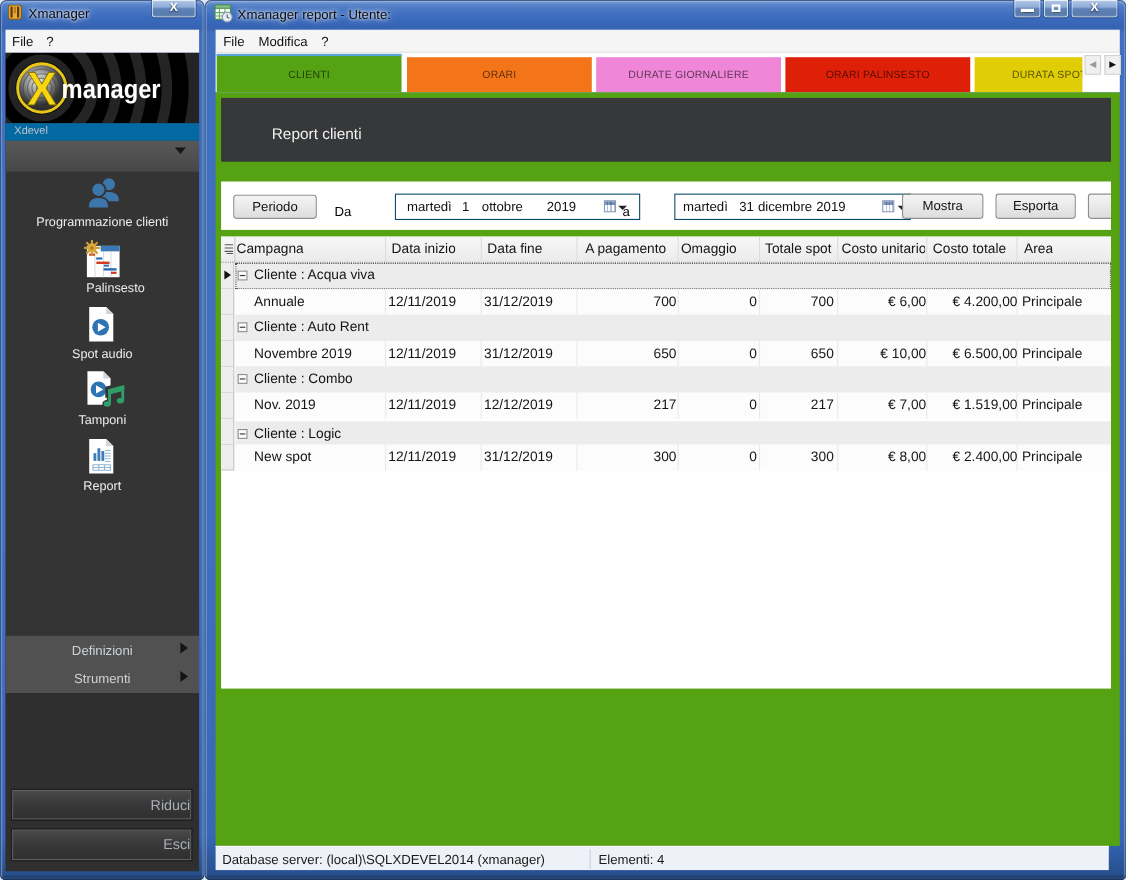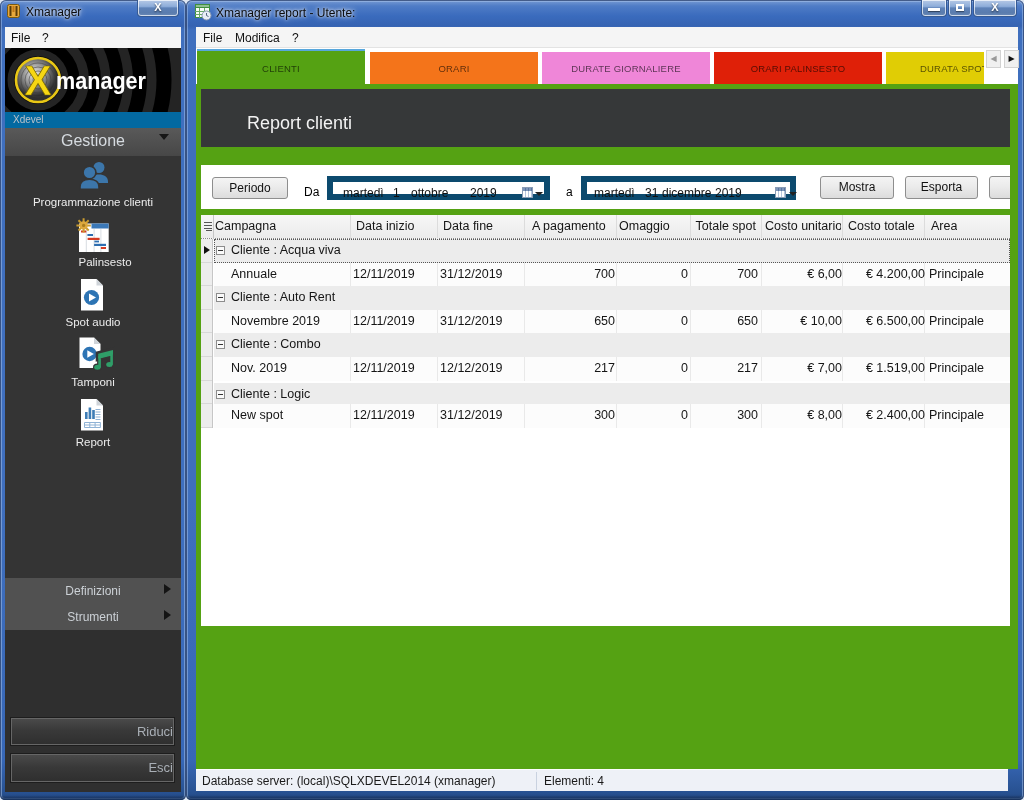--- a/index.html
+++ b/index.html
@@ -21,21 +21,21 @@
 #mw-menubar span { position:absolute; top:4px; }
 #mw-tabrow { left:10px; top:48px; width:822px; height:36px; background:#ffffff; }
 #mw-tabstrip { position:absolute; left:0; top:0; width:788px; height:36px; overflow:hidden; }
 .tab { position:absolute; top:4px; height:32px; width:168px; font-size:9.5px; text-align:center;
   line-height:34px; color:rgba(0,0,0,.62); letter-spacing:.2px; }
 .tab.sel { top:1px; height:35px; border-top:2px solid #58a7dc; line-height:35px; }
 .tscroll { position:absolute; top:2px; width:15px; height:18px; background:#f0f0f0; border:1px solid #d2d2d2;
   text-align:center; font-size:8px; line-height:16px; }
 
 #greenframe { left:10px; top:84px; width:822px; height:685px; background:#55a213; }
-#reporthead { left:5px; top:5px; width:809px; height:58px; background:#363839; color:#f2f2f2; font-size:18px; }
+#reporthead { left:5px; top:5px; width:809px; height:58px; background:#363839; color:#f2f2f2; font-size:14px; }
 #reporthead span { position:absolute; left:46px; top:24px; }
 #toolbar { left:5px; top:81px; width:809px; height:44px; background:#ffffff; overflow:hidden; }
 #grid { left:5px; top:131px; width:809px; height:411px; background:#ffffff; overflow:hidden; font-size:12.5px; color:#151515; }
 
 #statusbar { left:10px; top:769px; width:812px; height:22px; background:#eef1f7; border-top:1px solid #fdfdfe;
   font-size:12px; color:#1a1a1a; }
 
 .winbtns { position:absolute; top:0; height:18px; }
 .wbtn { position:absolute; top:0; height:17px; border:1px solid #365a94; border-top:none;
   background:linear-gradient(180deg,#b6c9e6 0,#8eadda 40%,#5e82b8 50%,#5a7cae 80%,#6d8cb8 100%);
@@ -55,21 +55,21 @@
 #sw-title .ttxt { position:absolute; left:26px; top:5px; font-size:12px; color:#0c0c0c;
   text-shadow:0 0 6px rgba(255,255,255,.9),0 0 3px rgba(255,255,255,.9); }
 #sw-menubar { left:5px; top:27px; width:176px; height:21px; background:#f5f5f5; font-size:12px; color:#111; }
 #sw-body { left:5px; top:48px; width:176px; height:744px; background:#343434; overflow:hidden; }
 .icolabel { position:absolute; width:176px; text-align:center; font-size:11.5px; color:#ececec; }
 .sidebtn { background:linear-gradient(180deg,#4a4a4a,#393939 45%,#2f2f2f); border:1px solid #666666;
   outline:1px solid #1d1d1d; color:#a9afb6; font-size:13px; text-align:right; line-height:25px; }
 
 .tbtn { position:absolute; background:linear-gradient(180deg,#f4f4f4,#ebebeb 45%,#dcdcdc); border:1px solid #8e8e8e;
   border-radius:3px; font-size:12px; color:#111; text-align:center; }
-.dinput { position:absolute; background:#fff; border:6px solid #0c4a6e; font-size:12px; color:#111; }
+.dinput { position:absolute; background:#fff; border:1px solid #0c4a6e; font-size:12px; color:#111;margin-left:32px; }
 .dinput span { position:absolute; top:4px; }
 .calico { position:absolute; top:5px; width:11px; height:11px; border:1px solid #8a9cb5; background:
   linear-gradient(90deg,#fff 0 2px,#b7c6dd 2px 3px,#fff 3px 5px,#b7c6dd 5px 6px,#fff 6px 8px,#b7c6dd 8px 9px,#fff 9px),
   linear-gradient(180deg,#7e97ba 0 3px,#fff 3px); background-blend-mode:multiply; }
 .caldd { position:absolute; top:10px; width:0; height:0; border-left:4px solid transparent; border-right:4px solid transparent; border-top:4px solid #222; }
 
 .gcell { position:absolute; white-space:nowrap; overflow:hidden; }
 .vline { position:absolute; top:0; width:1px; }
 .grow,.drow { position:absolute; left:13px; width:796px; height:23.6px; line-height:23.6px; }
 .grow { background:#ececec; }
@@ -347,21 +347,20 @@
         <text x="33" y="47" text-anchor="middle" font-family="Liberation Sans, sans-serif" font-weight="bold" font-size="43" fill="#f7d714" textLength="27" lengthAdjust="spacingAndGlyphs" stroke="#7a6800" stroke-width="0.7">X</text>
         <text x="51" y="41" font-family="Liberation Sans, sans-serif" font-weight="bold" font-size="24" fill="#ffffff" textLength="90" lengthAdjust="spacingAndGlyphs">manager</text>
       </svg>
     </div>
 
     <div class="abs" style="left:0;top:64px;width:176px;height:16px;background:#0369a1;">
       <span style="position:absolute;left:8px;top:2px;font-size:10px;color:#bdc3c9;">Xdevel</span>
     </div>
 
     <div class="abs" style="left:0;top:80px;width:176px;height:28px;background:linear-gradient(180deg,#595959,#474747);">
-      <div style="text-align:center;font-size:16px;color:#d6dbe0;padding-top:4px;">Gestione</div>
       <div style="position:absolute;right:12px;top:6px;width:0;height:0;border-left:5px solid transparent;border-right:5px solid transparent;border-top:6px solid #161616;"></div>
     </div>
 
     <div class="abs" style="left:73px;top:112px;" id="ic-people">
       <svg width="32" height="31">
         <g fill="#3c76aa">
           <circle cx="21" cy="7.5" r="5.5"></circle>
           <path d="M12 21.5c0-4.6 4-7 9-7s9 2.4 9 7v1.5H12z"></path>
         </g>
         <g fill="#3c76aa" stroke="#343434" stroke-width="1.6">

